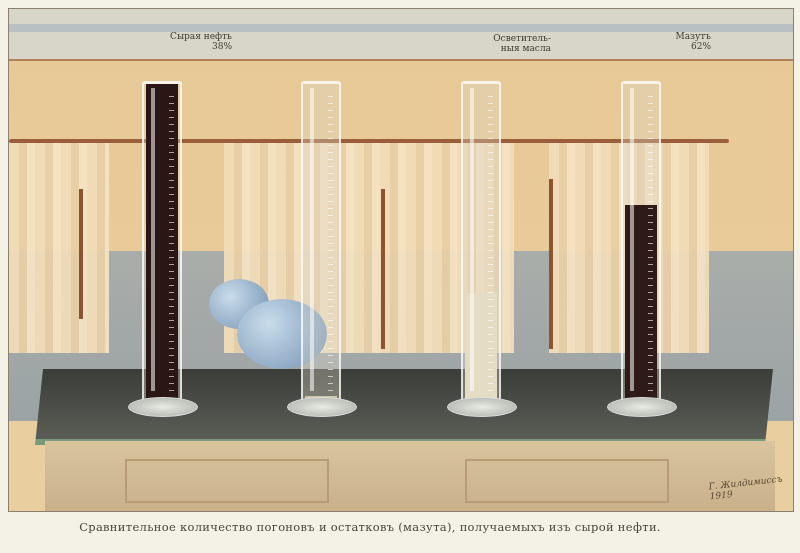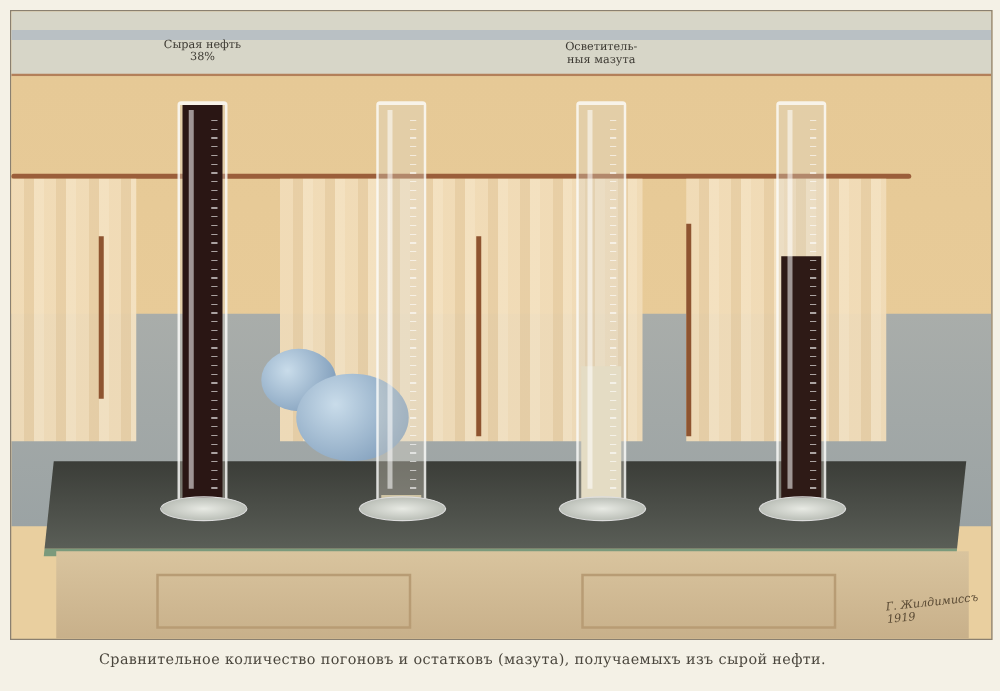--- a/index.html
+++ b/index.html
@@ -1,20 +1,20 @@
 <!DOCTYPE html>
 <html><head>
 <meta charset="utf-8">
 <style>
   html,body{margin:0;padding:0;}
   body{width:800px;height:553px;background:#f4f1e6;position:relative;overflow:hidden;font-family:"DejaVu Serif",serif;}
   .plate{position:absolute;left:8px;top:8px;width:784px;height:502px;border:1px solid #8a8070;overflow:hidden;background:#e9cf9f;}
   .header{position:absolute;left:0;top:0;width:100%;height:50px;background:#d7d6c8;border-bottom:2px solid #b3805a;}
   .header .stripe{position:absolute;left:0;top:15px;width:100%;height:8px;background:#b9c0c4;}
-  .hlabel{position:absolute;top:22px;width:140px;margin-left:-70px;text-align:center;font-size:9px;line-height:10px;color:#3d3a33;}
+  .hlabel{position:absolute;top:22px;width:140px;margin-left:-70px;text-align:right;font-size:9px;line-height:10px;color:#3d3a33;}
   .wall{position:absolute;left:0;top:52px;width:100%;height:340px;background:linear-gradient(#e6c996,#e8cb98 60%,#dcb886);}
   .dado{position:absolute;left:0;top:190px;width:100%;height:170px;background:linear-gradient(#a9adaa,#9ba3a4);}
   .rod{position:absolute;left:0;top:130px;width:720px;height:4px;background:#9b5e3a;border-radius:2px;}
   .curtain{position:absolute;top:134px;height:210px;background:repeating-linear-gradient(90deg,#f1dcb8 0 10px,#e8cfa6 10px 18px,#f4e2c2 18px 26px);opacity:.95;}
   .table-top{position:absolute;left:30px;top:360px;width:730px;height:70px;background:linear-gradient(#3b3d38,#5a5e57);transform:skewX(-6deg);border-bottom:6px solid #7b9a7c;}
   .table-base{position:absolute;left:36px;top:432px;width:730px;height:70px;background:linear-gradient(#d9c49e,#c8b08a);}
   .table-base .panel{position:absolute;top:18px;width:200px;height:40px;border:2px solid #b89c74;}
   .stand{position:absolute;width:4px;background:#8e5430;}
   .cyl{position:absolute;top:72px;width:48px;height:336px;}
   .cyl .glass{position:absolute;left:4px;top:0;width:40px;height:324px;border:2px solid rgba(255,255,255,.75);border-top-width:3px;border-radius:3px 3px 0 0;background:rgba(220,215,200,.35);box-sizing:border-box;overflow:hidden;}
@@ -31,22 +31,26 @@
 
 <div class="plate">
   <div class="header">
     <div class="stripe"></div>
     <div class="hlabel" style="left:153px">
       <div>Сырая нефть</div>
       <div>38%</div>
     </div>
     <div class="hlabel" style="left:472px;top:14px;white-space:pre-line">
       <div>Осветитель-
-ныя мазута</div>
+ныя масла</div>
       <div>34,6%</div>
+    </div>
+    <div class="hlabel" style="left:632px">
+      <div>Мазутъ</div>
+      <div>62%</div>
     </div>
   </div>
 
   <div class="wall">
     <div class="dado"></div>
   </div>
   <div class="rod"></div>
   <div class="curtain" style="left:0;width:100px"></div>
   <div class="curtain" style="left:215px;width:290px"></div>
   <div class="curtain" style="left:540px;width:160px"></div>

